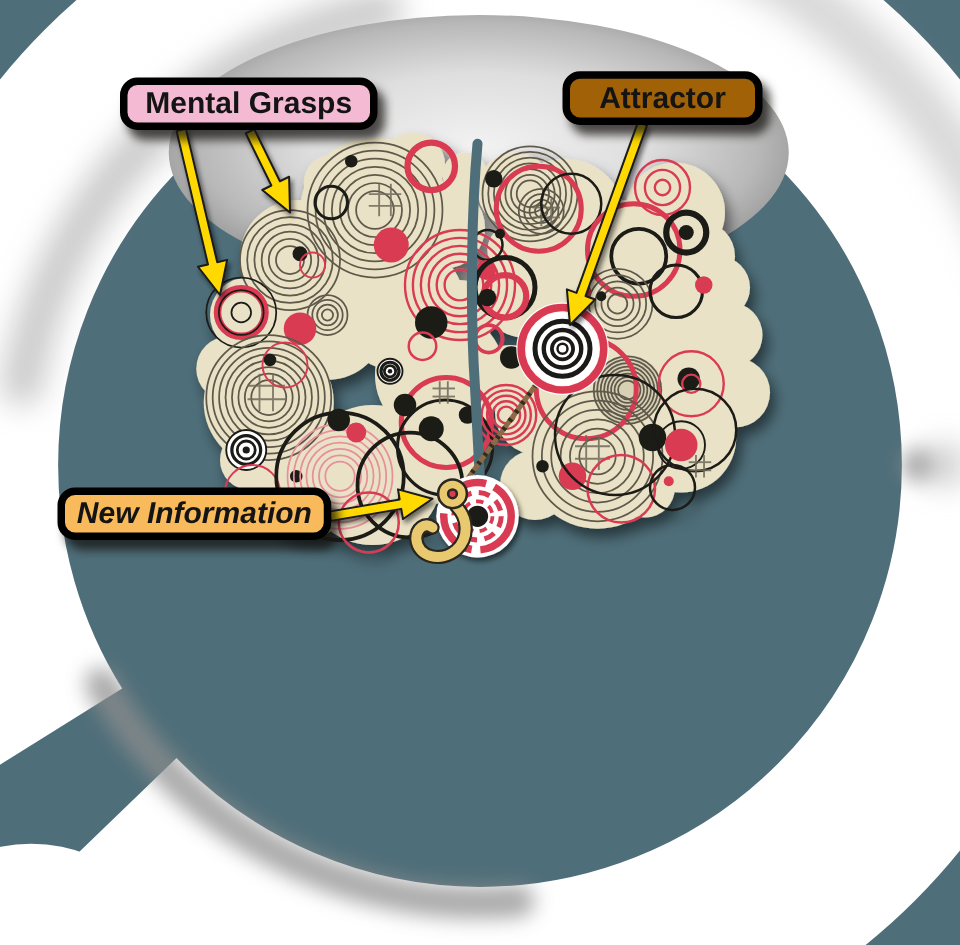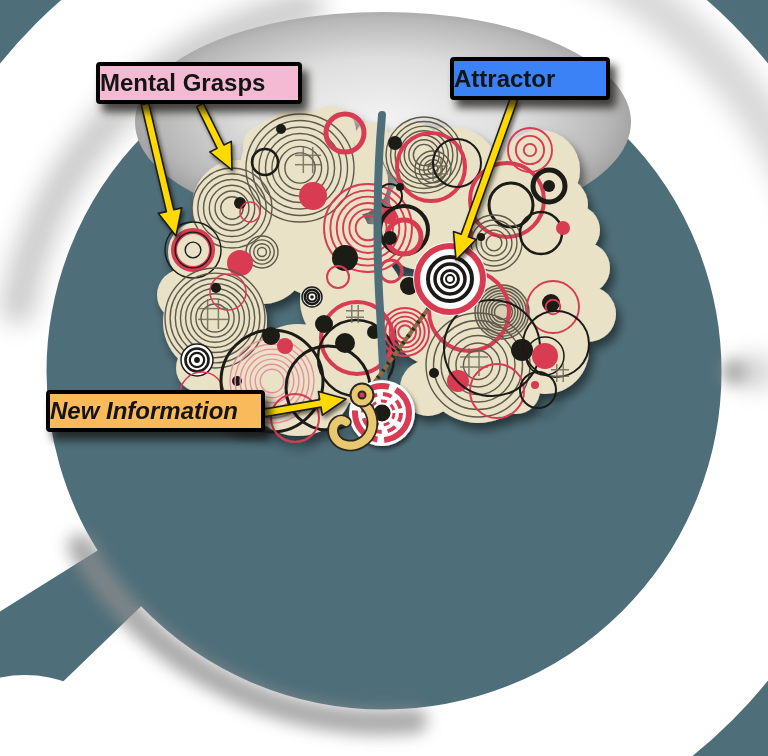--- a/index.html
+++ b/index.html
@@ -5,23 +5,23 @@
   html,body{margin:0;padding:0;background:#ffffff;}
   .stage{
     position:relative;
     width:768px;height:756px;
     overflow:hidden;
     font-family:"Liberation Sans", sans-serif;
   }
   .stage svg{position:absolute;left:0;top:0;}
   .label{
     position:absolute;
-    display:flex;align-items:center;
-    border:4px solid #000000;
-    border-radius:4px;
+    display:flex;align-items:center;justify-content:center;
+    border:6px solid #000000;
+    border-radius:14px;
     box-shadow:6px 8px 8px rgba(22,20,18,0.75);
     box-sizing:border-box;
     z-index:5;
   }
   .label-text{
     font-weight:bold;
     font-size:24px;
     line-height:1;
     color:#141414;
     letter-spacing:0px;
@@ -312,19 +312,19 @@
       </g>
       <polygon points="141.3,104.9 166.4,211.6 158.4,213.4 176.0,236.0 181.7,207.9 173.8,209.8 148.7,103.1" fill="#FFD906" stroke="#1A1A1A" stroke-width="1.6" stroke-linejoin="round" filter="url(#arrowShadow)"></polygon>
       <polygon points="196.6,106.7 217.1,148.4 209.8,152.0 232.0,170.0 231.3,141.4 223.9,145.0 203.4,103.3" fill="#FFD906" stroke="#1A1A1A" stroke-width="1.6" stroke-linejoin="round" filter="url(#arrowShadow)"></polygon>
       <polygon points="510.4,97.7 461.2,234.3 453.5,231.5 456.0,260.0 476.1,239.6 468.4,236.8 517.6,100.3" fill="#FFD906" stroke="#1A1A1A" stroke-width="1.6" stroke-linejoin="round" filter="url(#arrowShadow)"></polygon>
       <polygon points="264.6,416.7 321.0,407.1 322.4,415.2 346.0,399.0 318.4,391.5 319.7,399.6 263.4,409.3" fill="#FFD906" stroke="#1A1A1A" stroke-width="1.6" stroke-linejoin="round" filter="url(#arrowShadow)"></polygon>
     </svg>
 
   <div class="label" id="lbl-mental_grasps" style="left: 96px; top: 62px; width: 206px; height: 42px; background: rgb(244, 186, 212);">
     <span class="label-text">Mental Grasps</span>
   </div>
-  <div class="label" id="lbl-attractor" style="left: 450px; top: 57px; width: 160px; height: 43px; background: #3b82f6;">
+  <div class="label" id="lbl-attractor" style="left: 450px; top: 57px; width: 160px; height: 43px; background: #a16207;">
     <span class="label-text">Attractor</span>
   </div>
   <div class="label" id="lbl-new_information" style="left: 46px; top: 390px; width: 219px; height: 42px; background: rgb(249, 186, 92); font-style: italic;">
     <span class="label-text">New Information</span>
   </div>
 </div>
 
 </body></html>

